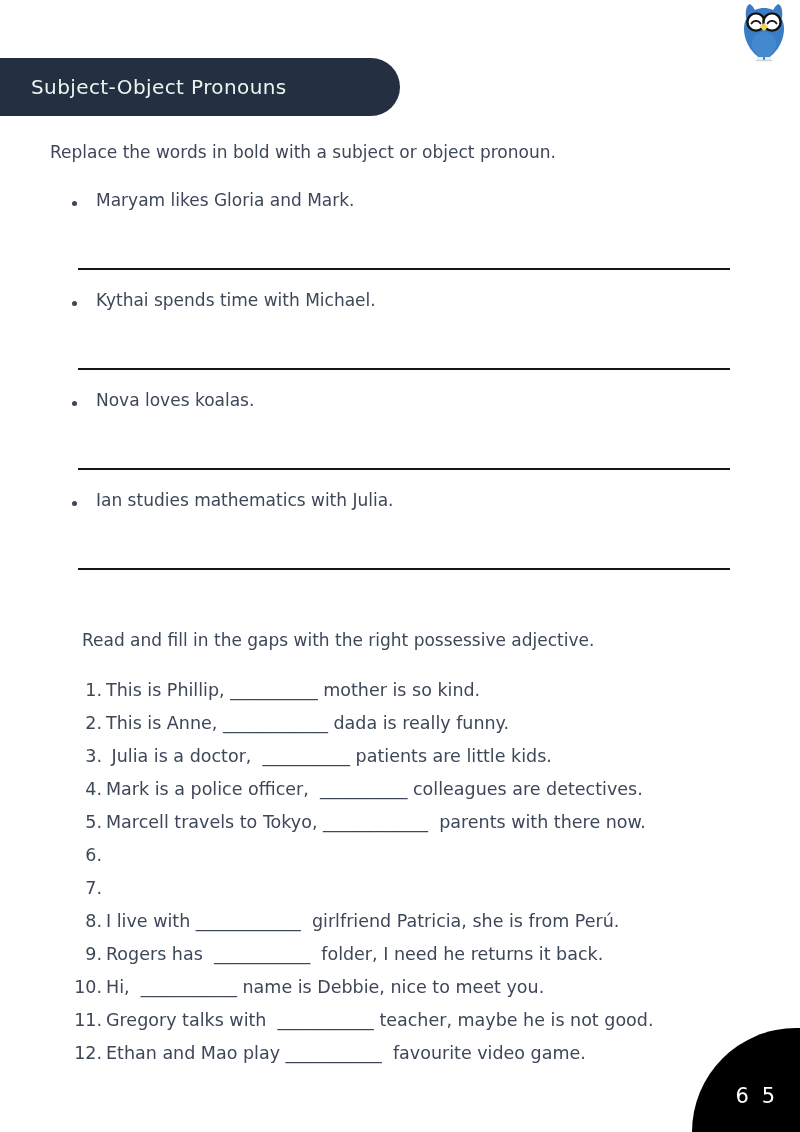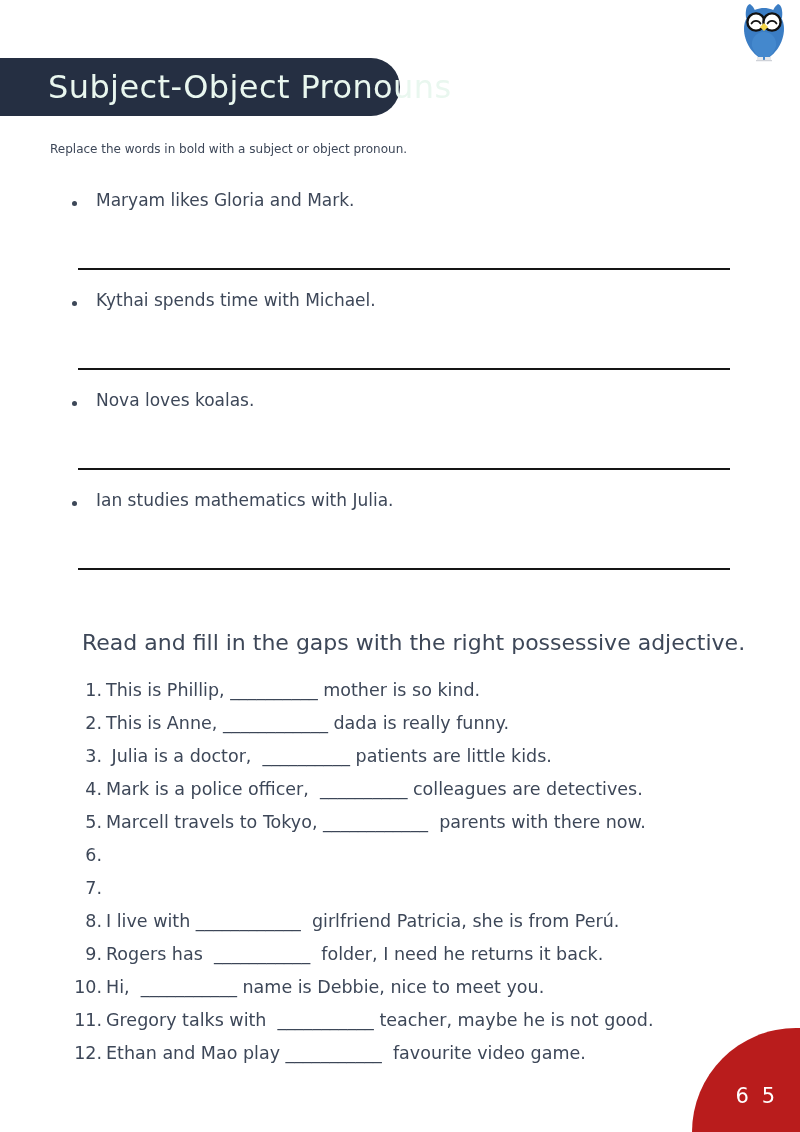--- a/index.html
+++ b/index.html
@@ -33,33 +33,33 @@
     width: 400px;
     height: 58px;
     background: #252f42;
     border-top-right-radius: 29px;
     border-bottom-right-radius: 29px;
     display: flex;
     align-items: center;
   }
   .title-text {
     color: #e9f7ef;
-    font-size: 32px;
+    font-size: 20px;
     letter-spacing: 0.4px;
-    padding-left: 48px;
+    padding-left: 31px;
     font-weight: 400;
     white-space: nowrap;
   }
 
   
   .instruction-1 {
     position: absolute;
     left: 50px;
     top: 142px;
-    font-size: 12px;
+    font-size: 17px;
     white-space: nowrap;
   }
 
   .bullet-list {
     position: absolute;
     left: 50px;
     top: 190px;
     width: 700px;
     list-style: none;
     margin: 0;
@@ -95,21 +95,21 @@
     width: 652px;
     height: 0;
     border-top: 2px solid #151515;
   }
 
   
   .instruction-2 {
     position: absolute;
     left: 82px;
     top: 630px;
-    font-size: 22px;
+    font-size: 17px;
     white-space: nowrap;
   }
 
   .numbered-list {
     position: absolute;
     left: 70px;
     top: 680px;
     width: 700px;
   }
   .num-item {
@@ -129,21 +129,21 @@
     white-space: pre;
   }
 
   
   .page-corner {
     position: absolute;
     right: 0;
     bottom: 0;
     width: 108px;
     height: 104px;
-    background: #b91c1c;
+    background: #000000;
     border-top-left-radius: 108px;
     overflow: hidden;
   }
   .page-number {
     position: absolute;
     right: 22px;
     bottom: 24px;
     color: #ffffff;
     font-size: 21px;
     letter-spacing: 3px;

